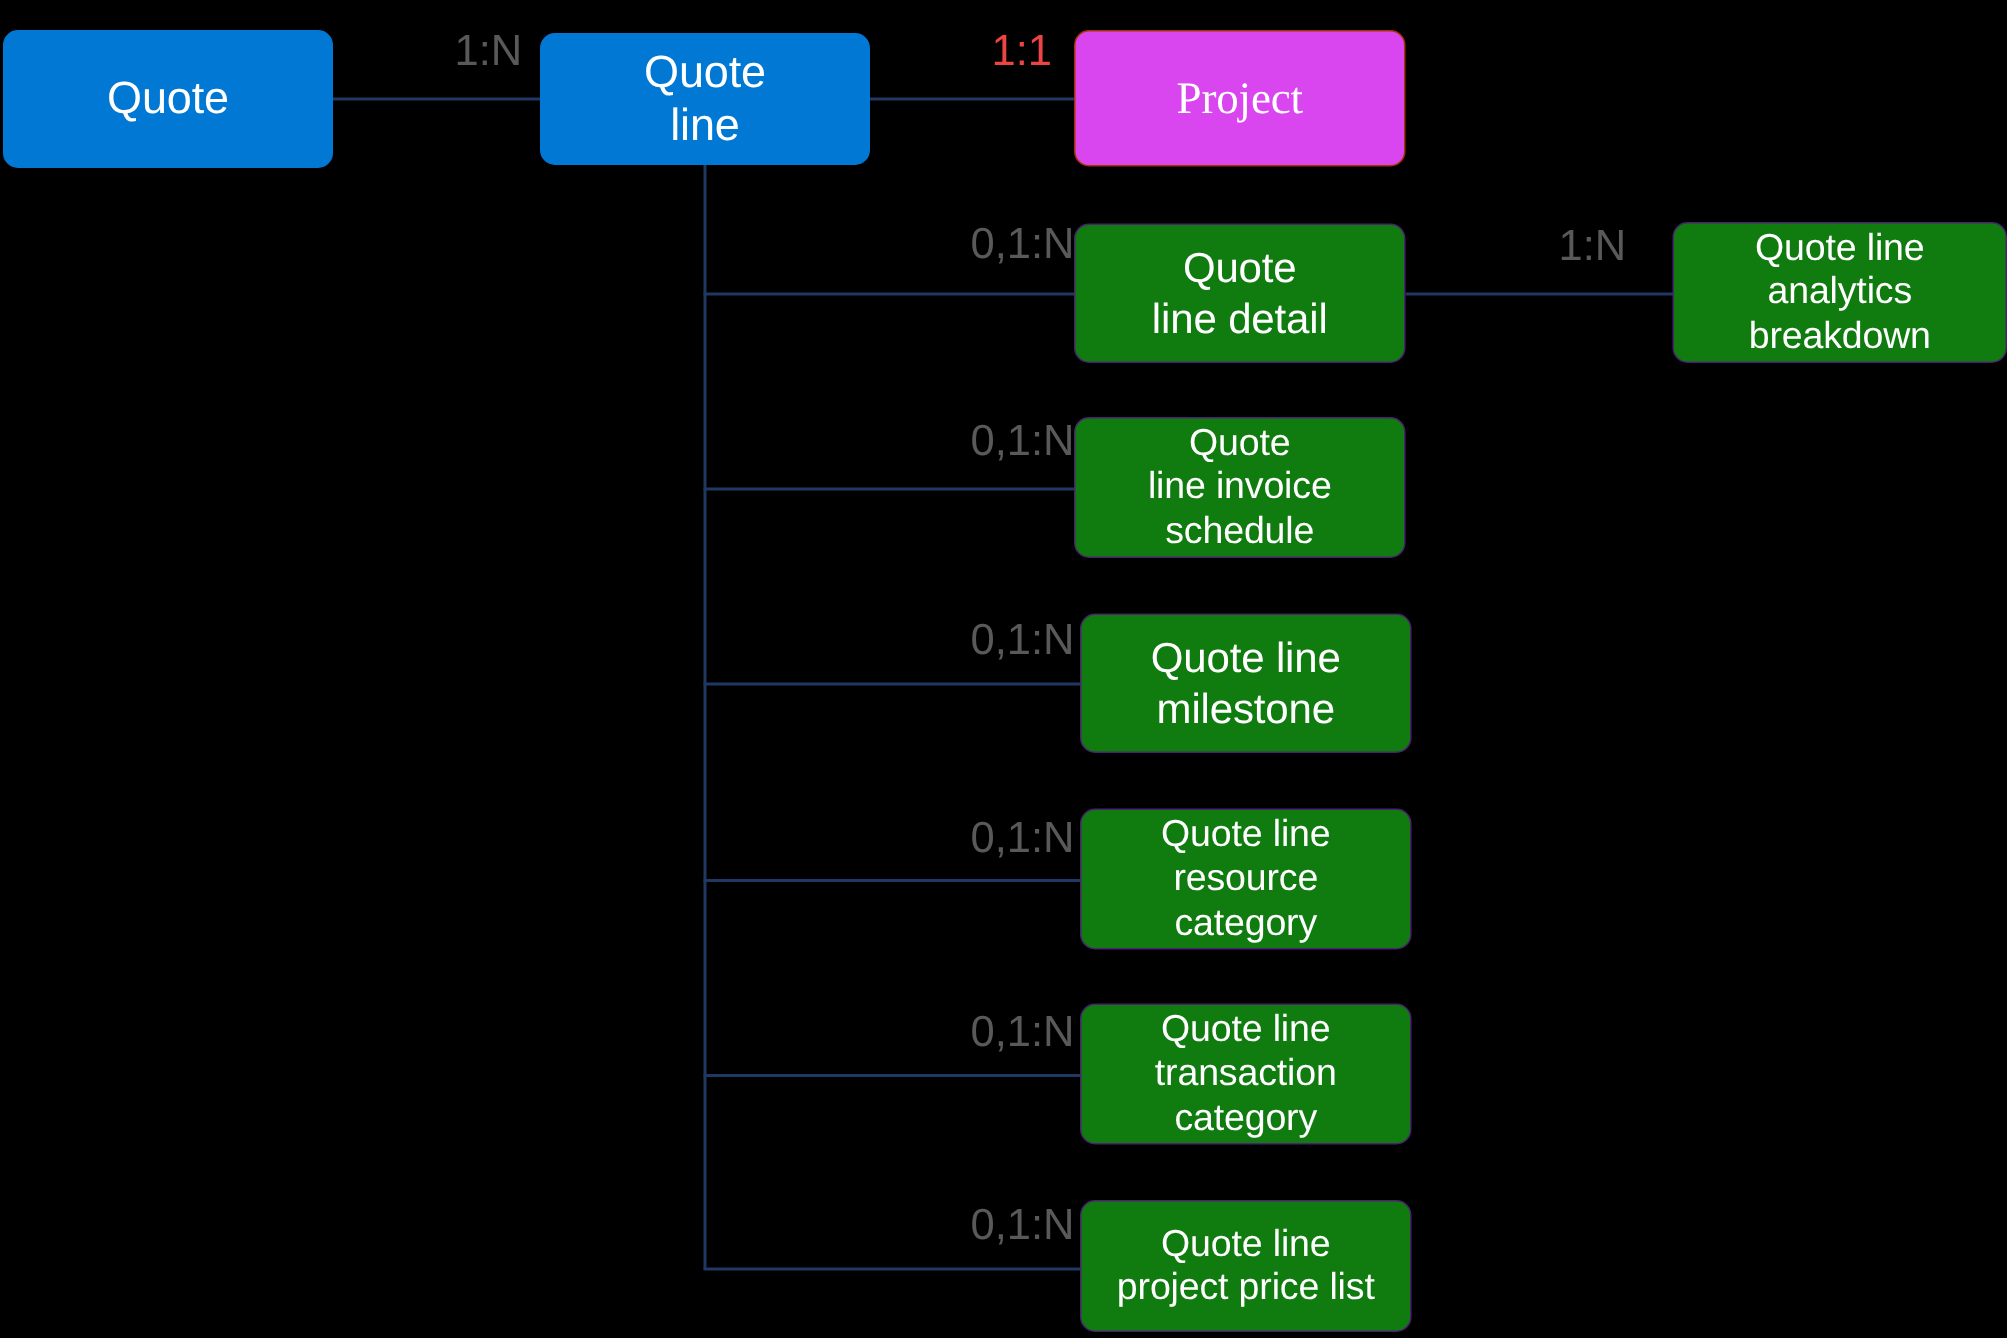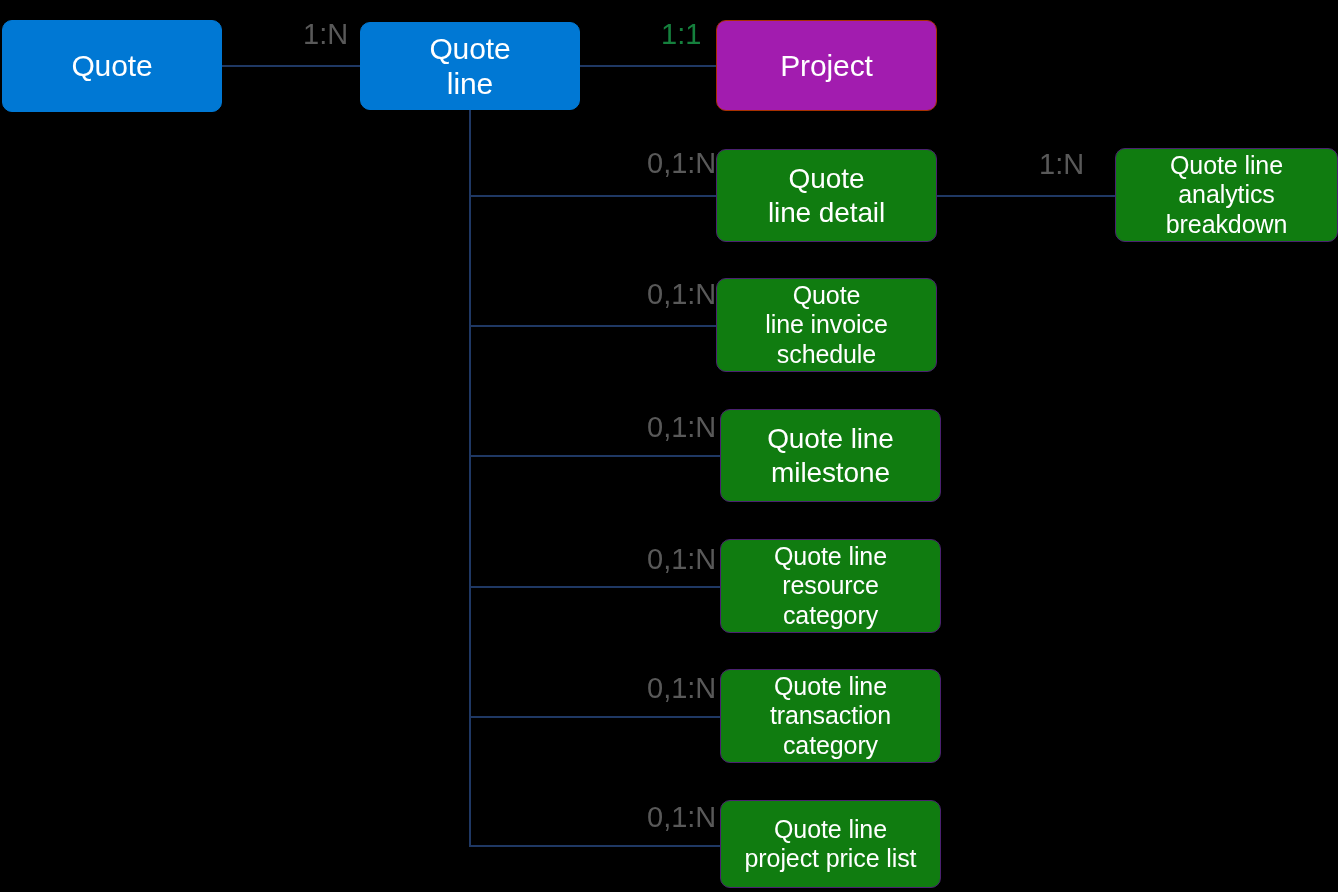--- a/index.html
+++ b/index.html
@@ -27,22 +27,23 @@
     line-height: 1.18;
     letter-spacing: -0.1px;
     white-space: pre-line;
     padding: 2px 6px;
   }
   .node.blue {
     background: #0078D4;
     border: 1px solid #0078D4;
   }
   .node.orange {
-    background: #a21caf;
+    background: #d946ef;
     border: 1px solid #A83001;
+    font-family: Liberation Serif, serif;
   }
   .node.green {
     background: #107C10;
     border: 1px solid #4B2170;
   }
   .edge {
     position: absolute;
     background: #1F3864;
   }
   .edge-h { height: 2px; }
@@ -64,21 +65,21 @@
     <div class="edge edge-h" style="left: 580px; top: 65px; width: 137px; background: rgb(31, 56, 100);"></div>
     <div class="edge edge-v" style="left: 469px; top: 110px; height: 736px; background: rgb(31, 56, 100);"></div>
     <div class="edge edge-h" style="left: 469px; top: 195px; width: 248px; background: rgb(31, 56, 100);"></div>
     <div class="edge edge-h" style="left: 937px; top: 195px; width: 179px; background: rgb(31, 56, 100);"></div>
     <div class="edge edge-h" style="left: 469px; top: 325px; width: 248px; background: rgb(31, 56, 100);"></div>
     <div class="edge edge-h" style="left: 469px; top: 455px; width: 252px; background: rgb(31, 56, 100);"></div>
     <div class="edge edge-h" style="left: 469px; top: 586px; width: 252px; background: rgb(31, 56, 100);"></div>
     <div class="edge edge-h" style="left: 469px; top: 716px; width: 252px; background: rgb(31, 56, 100);"></div>
     <div class="edge edge-h" style="left: 469px; top: 845px; width: 252px; background: rgb(31, 56, 100);"></div>
     <div class="edge-label" style="left: 263px; top: 20px; color: rgb(89, 89, 89);">1:N</div>
-    <div class="edge-label" style="left: 621px; top: 20px; color: #15803d;">1:1</div>
+    <div class="edge-label" style="left: 621px; top: 20px; color: #ef4444;">1:1</div>
     <div class="edge-label" style="left: 607px; top: 149px; color: rgb(89, 89, 89);">0,1:N</div>
     <div class="edge-label" style="left: 999px; top: 150px; color: rgb(89, 89, 89);">1:N</div>
     <div class="edge-label" style="left: 607px; top: 280px; color: rgb(89, 89, 89);">0,1:N</div>
     <div class="edge-label" style="left: 607px; top: 413px; color: rgb(89, 89, 89);">0,1:N</div>
     <div class="edge-label" style="left: 607px; top: 545px; color: rgb(89, 89, 89);">0,1:N</div>
     <div class="edge-label" style="left: 607px; top: 674px; color: rgb(89, 89, 89);">0,1:N</div>
     <div class="edge-label" style="left: 607px; top: 803px; color: rgb(89, 89, 89);">0,1:N</div>
     <div class="node blue" style="left: 2px; top: 20px; width: 220px; height: 92px; font-size: 30px;">Quote</div>
     <div class="node blue" style="left: 360px; top: 22px; width: 220px; height: 88px; font-size: 30px;">Quote
 line</div>

